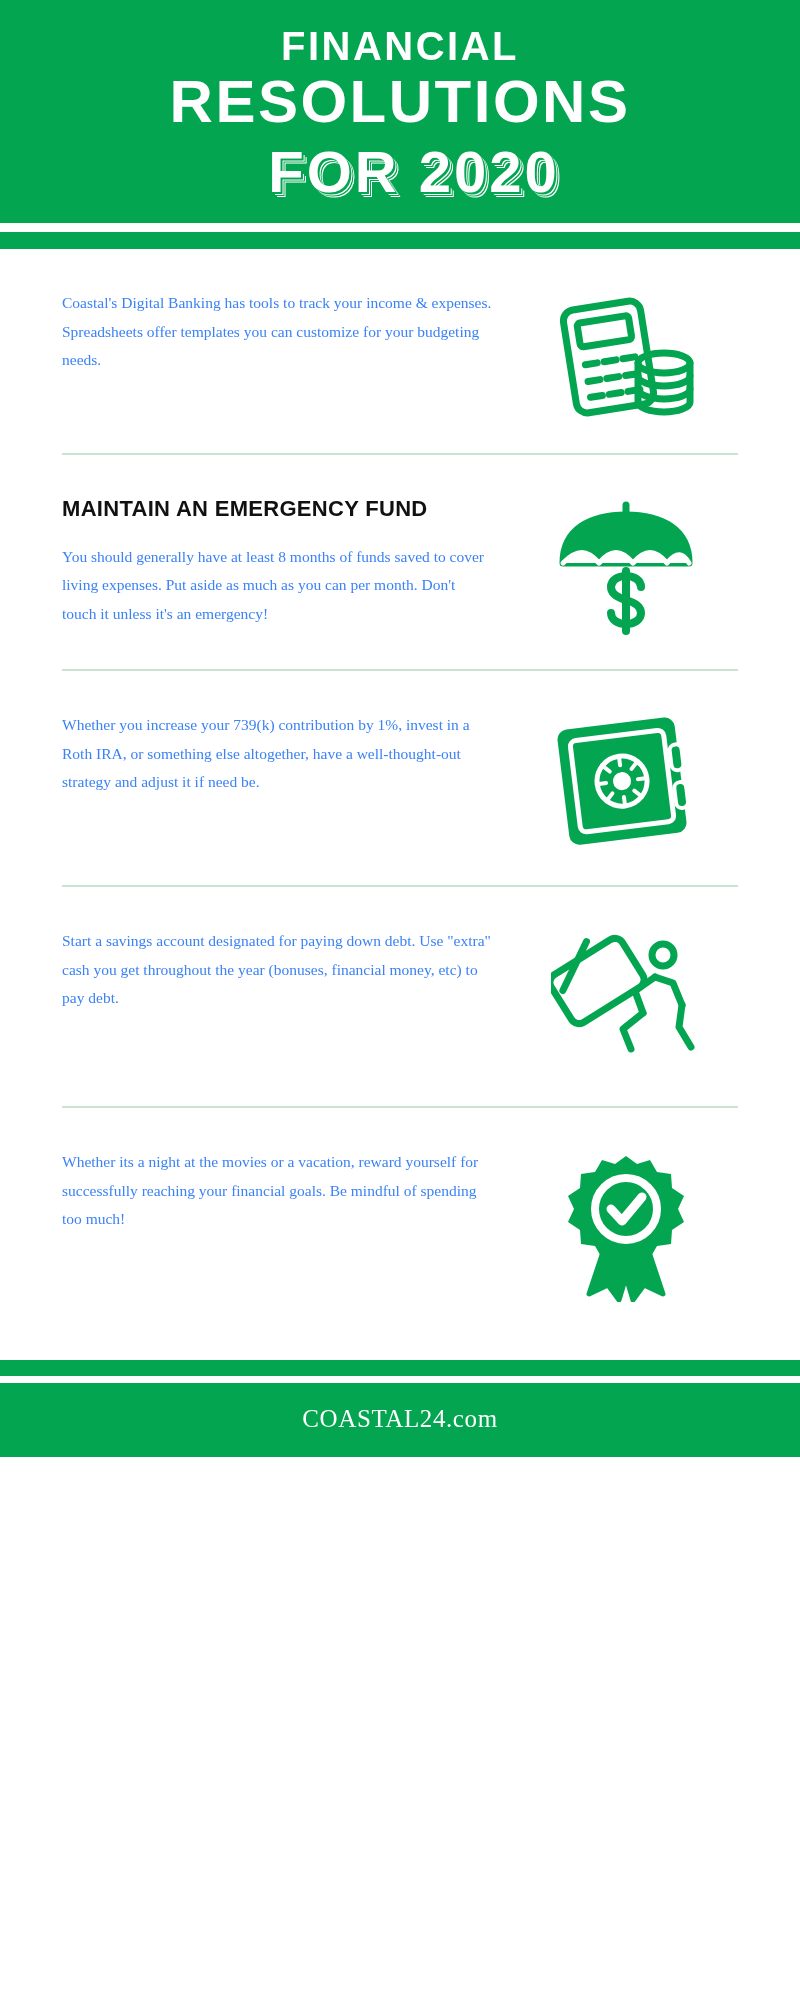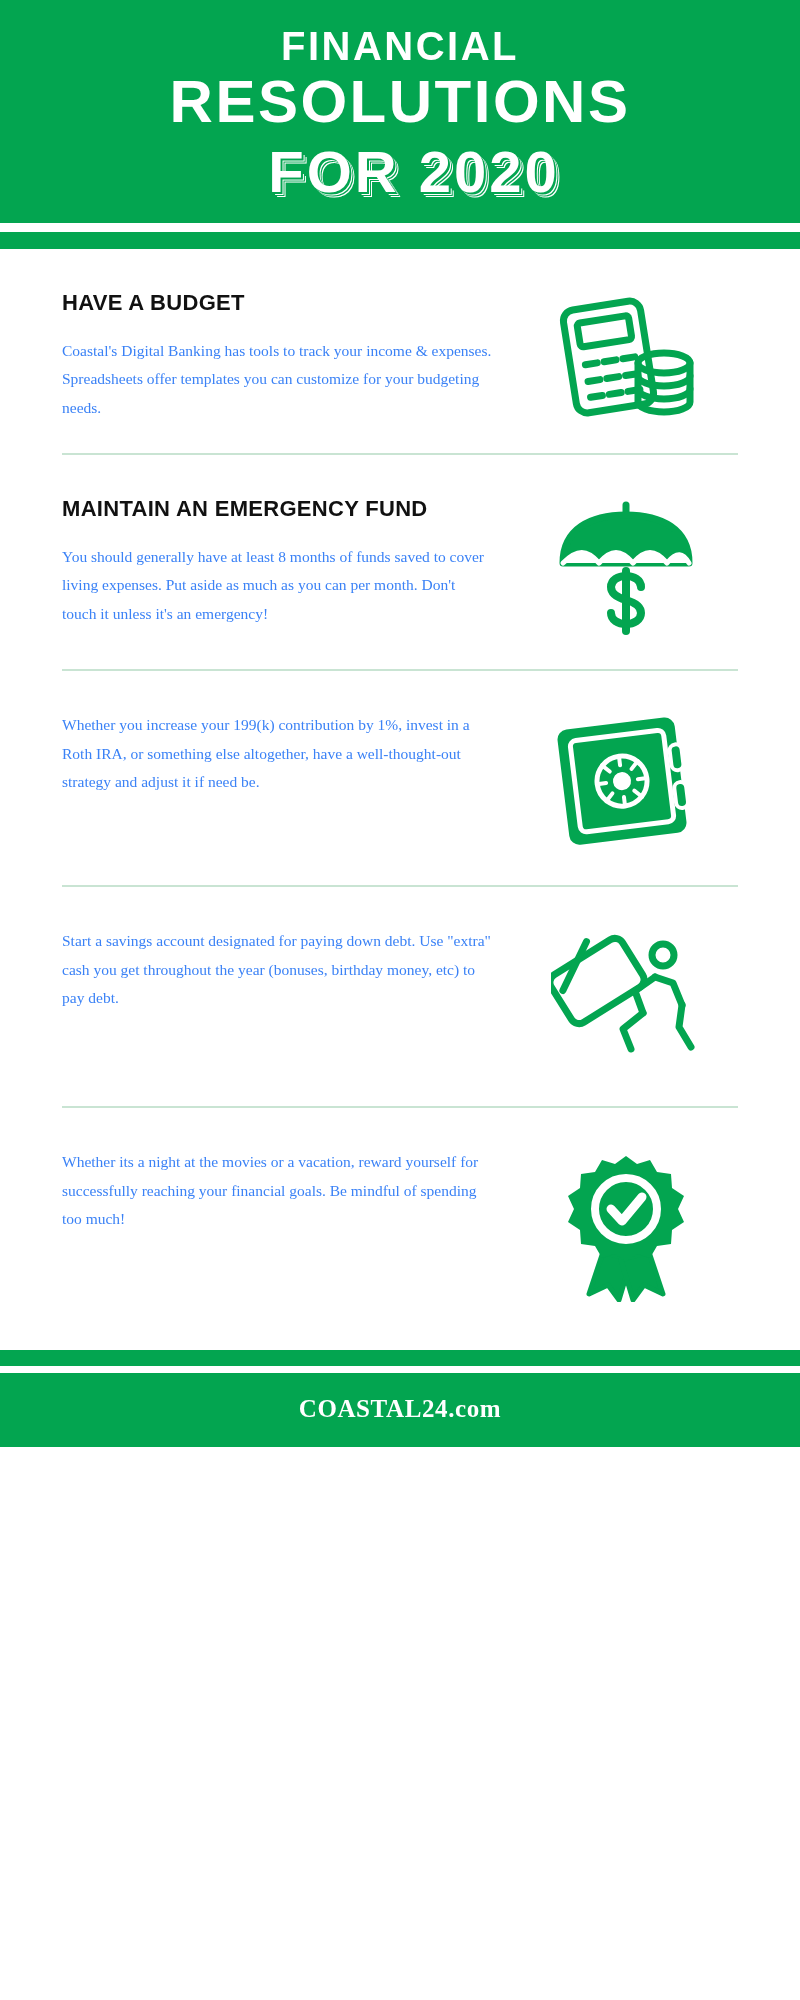--- a/index.html
+++ b/index.html
@@ -96,21 +96,21 @@
   }
   .sec-icon svg{ display:block; }
 
   .divider{
     height:2px;
     background:#c9e4d3;
     margin:0 62px 0 62px;
   }
 
   
-  .footer-wrap{ margin-top:18px;font-weight:bold; }
+  .footer-wrap{ margin-top:28px; }
   .footer-band-top{ height:16px; background:#03A550;}
   .footer-gap{ height:7px; background:#ffffff;}
   .footer-main{
     background:#03A550;
     text-align:center;
     padding:22px 0 24px 0;
   }
   .footer-text{
     color:#ffffff;
     font-family:"Liberation Serif", serif;
@@ -128,21 +128,20 @@
     <div class="title-line l2">RESOLUTIONS</div>
     <div class="title-line l3">FOR 2020</div>
   </div>
   <div class="band-gap"></div>
   <div class="band"></div>
 
   <div class="content">
 
     <div class="section">
       <div class="sec-text">
-        <h2 class="sec-head">HAVE A BUDGET</h2>
         <p class="sec-body">Coastal's Digital Banking has tools to track your income &amp; expenses. Spreadsheets offer templates you can customize for your budgeting needs.</p>
       </div>
       <div class="sec-icon">
         <svg width="150" height="130" viewBox="0 0 150 130">
           <g fill="none" stroke="#03A550" stroke-width="7" stroke-linecap="round" stroke-linejoin="round" transform="rotate(-9 70 60)">
             <rect x="18" y="10" width="78" height="104" rx="11"></rect>
             <rect x="31" y="24" width="52" height="24" rx="3"></rect>
             <line x1="33" y1="66" x2="45" y2="66"></line>
             <line x1="52" y1="66" x2="64" y2="66"></line>
             <line x1="71" y1="66" x2="83" y2="66"></line>
@@ -182,21 +181,21 @@
             <path d="M90 88 c0-7-7-11-15-11 s-15 4-15 11 c0 8 8 11 15 13 c7 2 15 5 15 13 c0 7-7 11-15 11 s-15-4-15-11"></path>
           </g>
         </svg>
       </div>
     </div>
 
     <div class="divider"></div>
 
     <div class="section">
       <div class="sec-text">
-        <p class="sec-body">Whether you increase your 199(k) contribution by 1%, invest in a Roth IRA, or something else altogether, have a well-thought-out strategy and adjust it if need be.</p>
+        <p class="sec-body">Whether you increase your 739(k) contribution by 1%, invest in a Roth IRA, or something else altogether, have a well-thought-out strategy and adjust it if need be.</p>
       </div>
       <div class="sec-icon">
         <svg width="150" height="140" viewBox="0 0 150 140">
           <g transform="rotate(-7 72 66)">
             <rect x="12" y="8" width="118" height="116" rx="10" fill="#03A550"></rect>
             <rect x="24" y="20" width="94" height="92" rx="6" fill="none" stroke="#ffffff" stroke-width="5"></rect>
             <circle cx="71" cy="66" r="25" fill="none" stroke="#ffffff" stroke-width="5"></circle>
             <circle cx="71" cy="66" r="9" fill="#ffffff"></circle>
             <g stroke="#ffffff" stroke-width="4" stroke-linecap="round">
               <line x1="71" y1="41" x2="71" y2="50"></line>
@@ -212,21 +211,21 @@
             <rect x="122" y="74" width="12" height="26" rx="6" fill="#03A550" stroke="#ffffff" stroke-width="4"></rect>
           </g>
         </svg>
       </div>
     </div>
 
     <div class="divider"></div>
 
     <div class="section">
       <div class="sec-text">
-        <p class="sec-body">Start a savings account designated for paying down debt. Use "extra" cash you get throughout the year (bonuses, birthday money, etc) to pay debt.</p>
+        <p class="sec-body">Start a savings account designated for paying down debt. Use "extra" cash you get throughout the year (bonuses, financial money, etc) to pay debt.</p>
       </div>
       <div class="sec-icon">
         <svg width="150" height="145" viewBox="0 0 150 145">
           <g fill="none" stroke="#03A550" stroke-width="7" stroke-linecap="round" stroke-linejoin="round">
             <rect x="4" y="22" width="84" height="56" rx="9" transform="rotate(-32 46 50)"></rect>
             <line x1="12" y1="40" x2="58" y2="11" transform="rotate(-32 46 50)"></line>
             <circle cx="112" cy="24" r="11"></circle>
             <path d="M104 46 L122 52 L131 74"></path>
             <path d="M104 46 L84 60 L92 82"></path>
             <path d="M92 82 L72 98 L80 118"></path>

